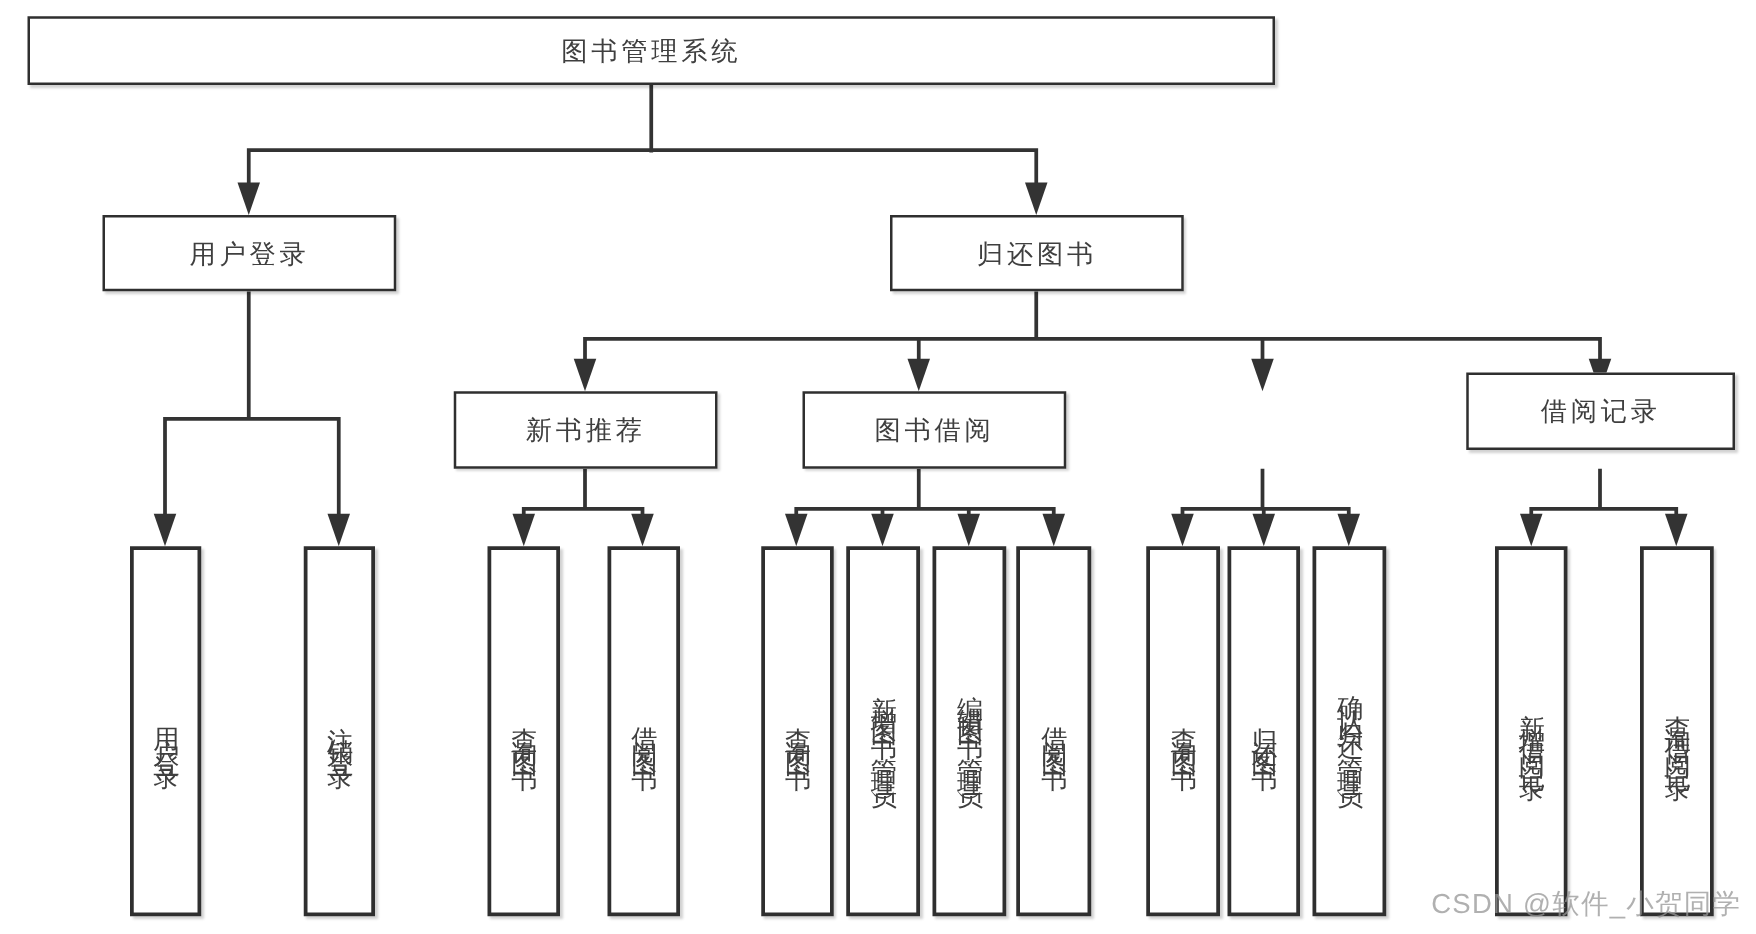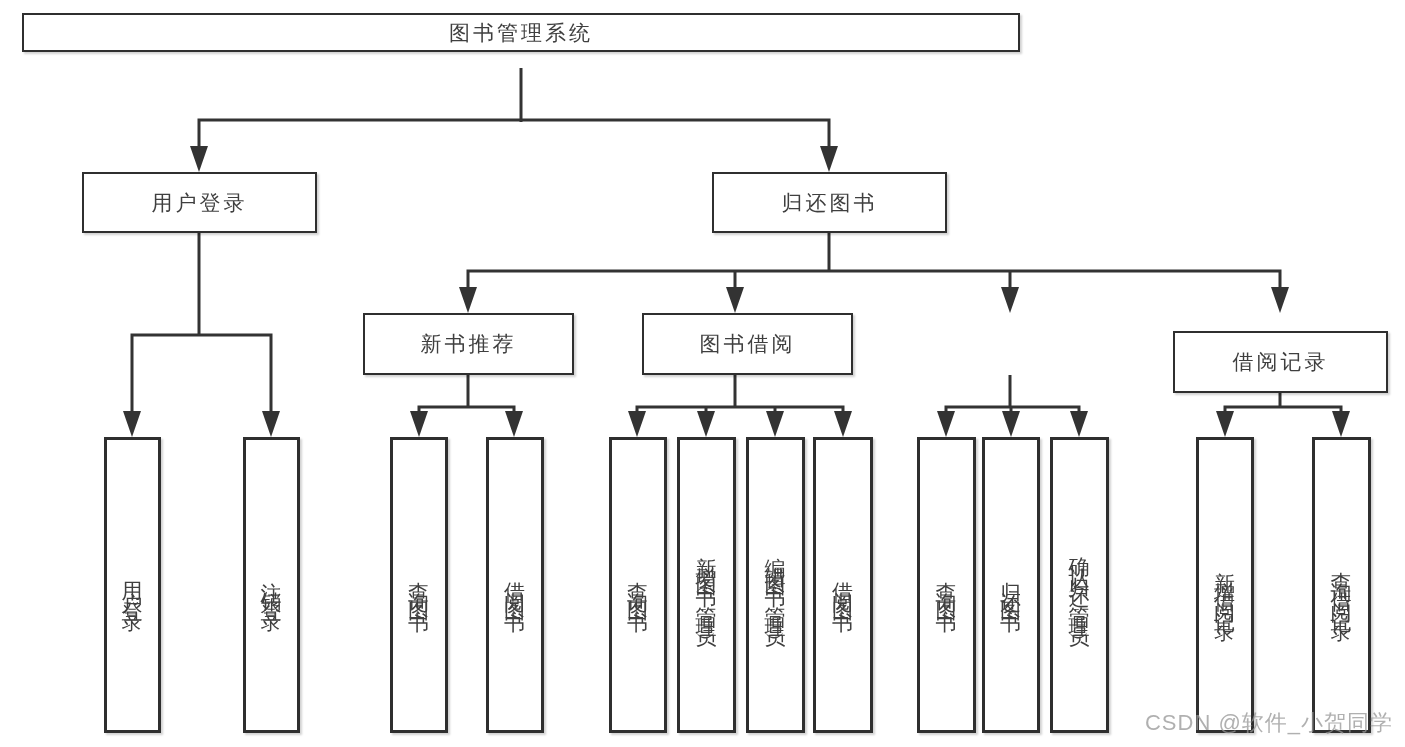--- a/index.html
+++ b/index.html
@@ -94,28 +94,28 @@
       <path d="M766 411 H784 L775 437 Z"></path>
       <path d="M834 411 H852 L843 437 Z"></path>
       <path d="M937 411 H955 L946 437 Z"></path>
       <path d="M1002 411 H1020 L1011 437 Z"></path>
       <path d="M1070 411 H1088 L1079 437 Z"></path>
       <path d="M1216 411 H1234 L1225 437 Z"></path>
       <path d="M1332 411 H1350 L1341 437 Z"></path>
     </g>
   </svg>
 
-  <div class="node banner" style="left:22px;top:13px;width:998px;height:39px;">图书管理系统</div>
+  <div class="node banner" style="left:22px;top:13px;width:998px;height:55px;">图书管理系统</div>
 
   <div class="node hbox" style="left:82px;top:172px;width:235px;height:61px;">用户登录</div>
   <div class="node hbox" style="left:712px;top:172px;width:235px;height:61px;">归还图书</div>
 
   <div class="node hbox" style="left:363px;top:313px;width:211px;height:62px;">新书推荐</div>
   <div class="node hbox" style="left:642px;top:313px;width:211px;height:62px;">图书借阅</div>
-  <div class="node hbox" style="left:1173px;top:331px;width:215px;height:62px;">借阅记录</div>
+  <div class="node hbox" style="left:1173px;top:298px;width:215px;height:62px;">借阅记录</div>
 
   <div class="node vbox" style="left:104px;top:437px;width:57px;height:296px;">用户登录</div>
   <div class="node vbox" style="left:243px;top:437px;width:57px;height:296px;">注销登录</div>
 
   <div class="node vbox" style="left:390px;top:437px;width:58px;height:296px;">查询图书</div>
   <div class="node vbox" style="left:486px;top:437px;width:58px;height:296px;">借阅图书</div>
 
   <div class="node vbox" style="left:609px;top:437px;width:58px;height:296px;">查询图书</div>
   <div class="node vbox" style="left:677px;top:437px;width:59px;height:296px;">新增图书（管理员）</div>
   <div class="node vbox" style="left:746px;top:437px;width:59px;height:296px;">编辑图书（管理员）</div>

